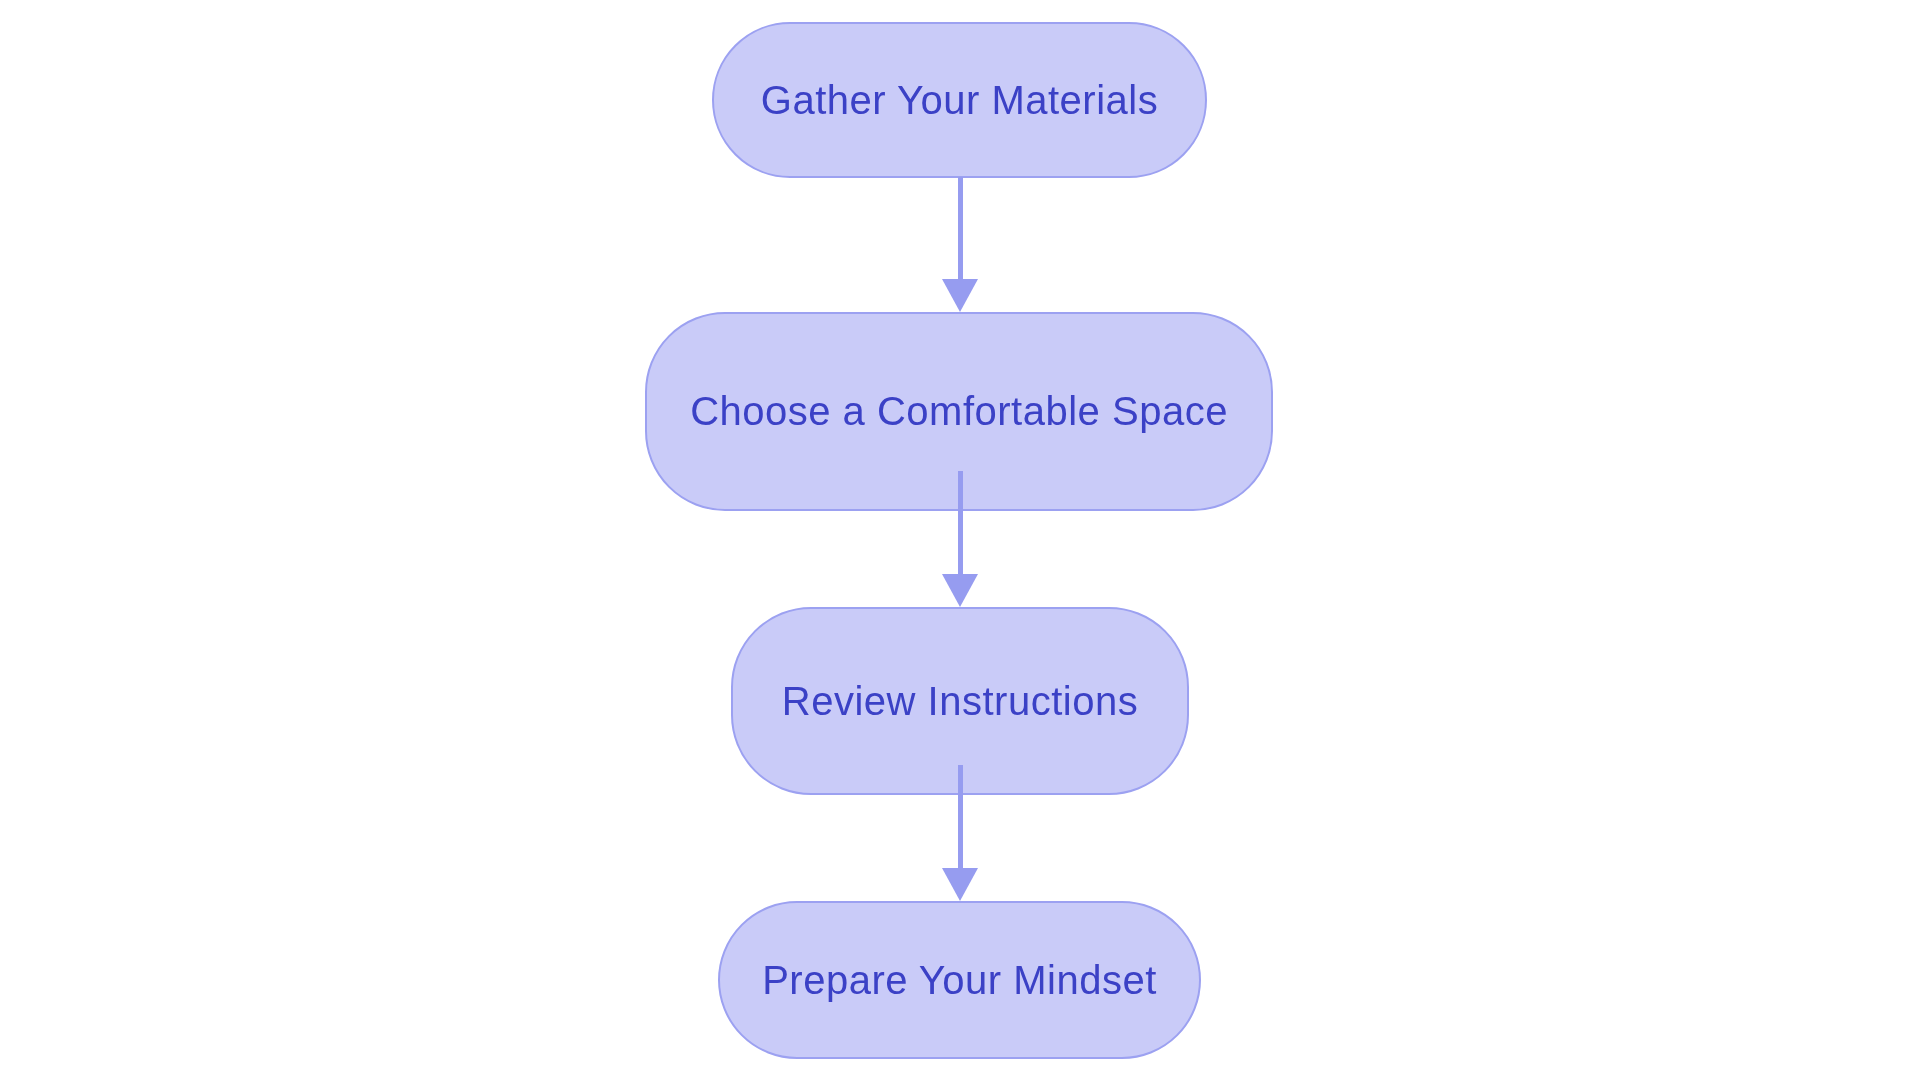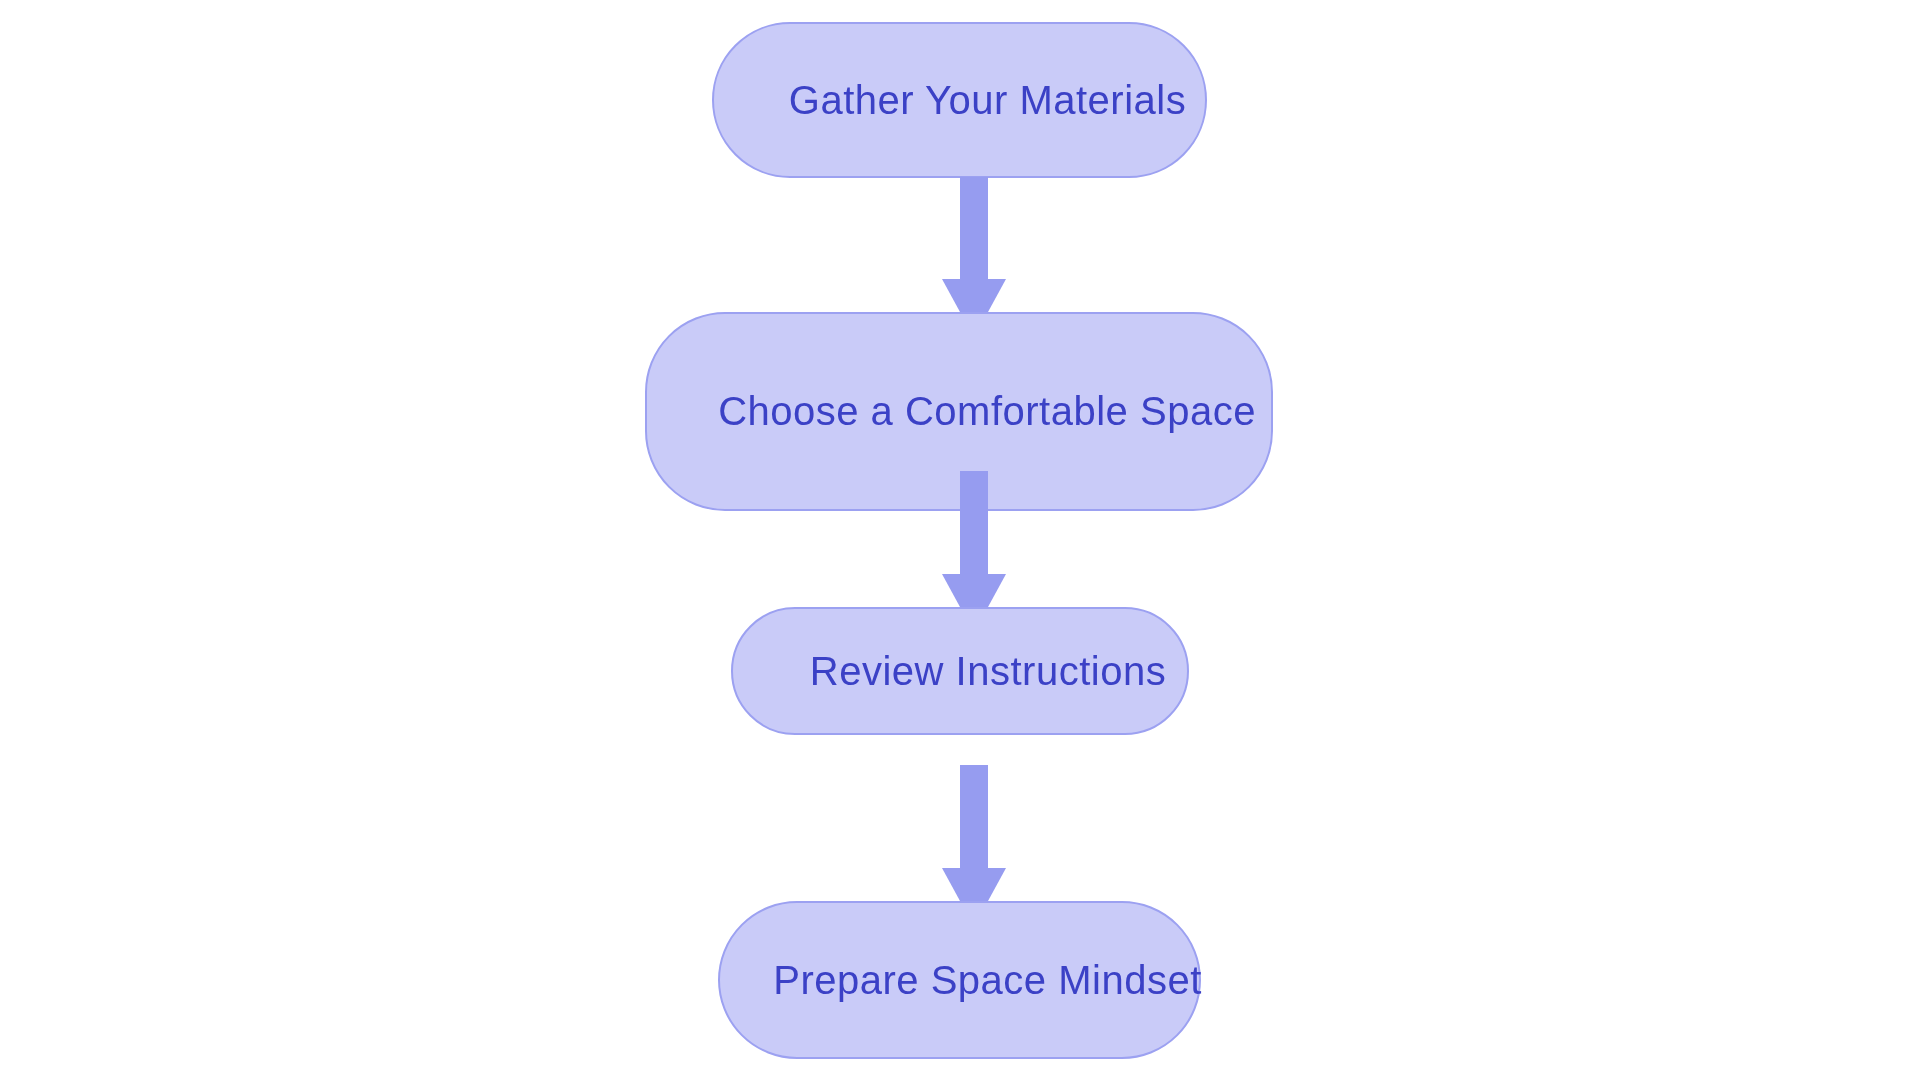--- a/index.html
+++ b/index.html
@@ -2,21 +2,21 @@
 <html style="--background: #ffffff; --node-fill: #c9cbf8; --node-border: #9ca1f1; --node-text: #3b41c6; --arrow-color: #969cf0;"><head>
 <meta charset="utf-8">
 <style>
   :root {
     --background: #ffffff;
     --node-fill: #c9cbf8;
     --node-border: #9ca1f1;
     --node-text: #3b41c6;
     --arrow-color: #969cf0;
   }
-  * { box-sizing: border-box; padding-left: 28px; }
+  * { box-sizing: border-box; }
   html, body {
     margin: 0;
     padding: 0;
     background: var(--background);
     font-family: "Liberation Sans", sans-serif;
   }
   .canvas {
     position: relative;
     width: 1920px;
     height: 1083px;
@@ -35,21 +35,21 @@
   .node-label {
     color: var(--node-text);
     font-size: 40px;
     font-weight: 400;
     letter-spacing: 0.5px;
     white-space: nowrap;
     text-align: center;
   }
   .node-0 { left: 712px; top:  22px; width: 495px; height: 156px; }
   .node-1 { left: 645px; top: 312px; width: 628px; height: 199px; }
-  .node-2 { left: 731px; top: 607px; width: 458px; height: 128px; }
+  .node-2 { left: 731px; top: 607px; width: 458px; height: 188px; }
   .node-3 { left: 718px; top: 901px; width: 483px; height: 158px; }
 
   .arrow {
     position: absolute;
     left: 942px;            
     width: 36px;
     display: flex;
     flex-direction: column;
     align-items: center;
   }
@@ -96,16 +96,16 @@
   <div class="node node-2">
     <span class="node-label">Review Instructions</span>
   </div>
 
   <div class="arrow arrow-2">
     <div class="arrow-line"></div>
     <div class="arrow-head"></div>
   </div>
 
   <div class="node node-3">
-    <span class="node-label">Prepare Space Mindset</span>
+    <span class="node-label">Prepare Your Mindset</span>
   </div>
 
 </div>
 
 </body></html>

